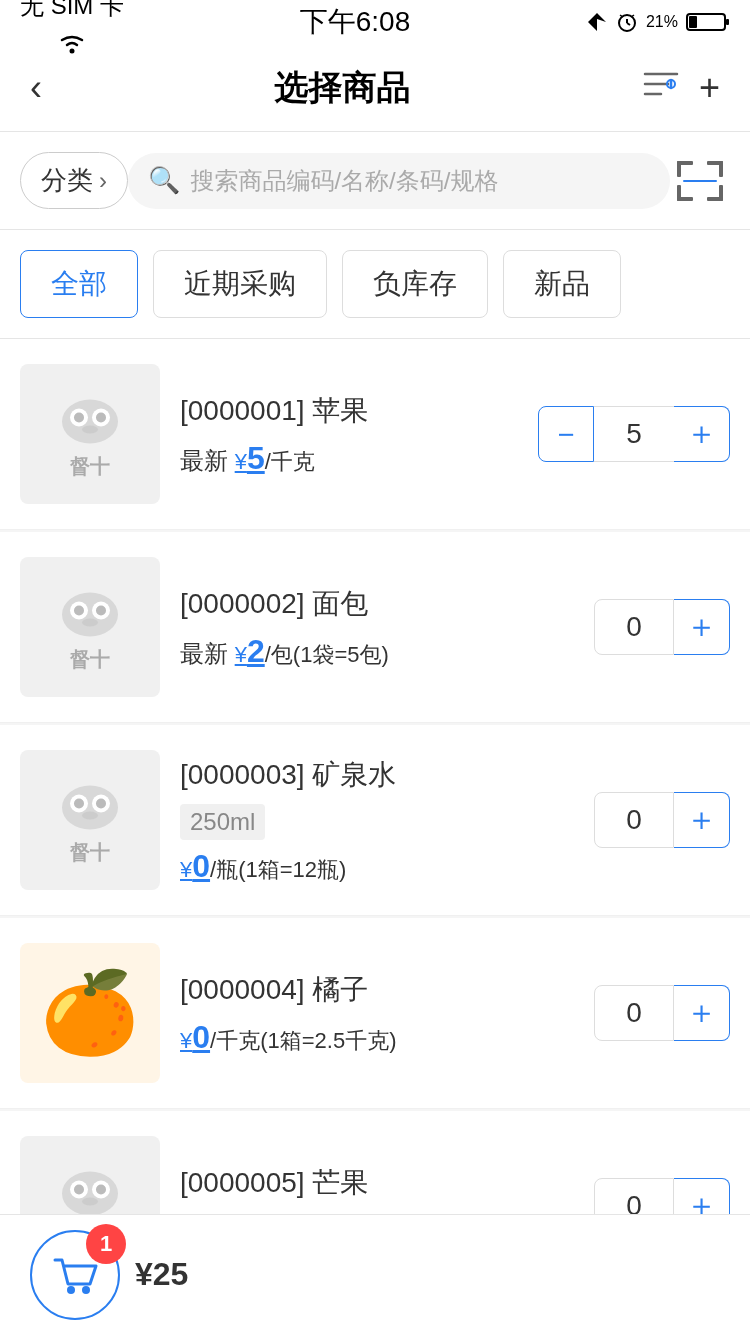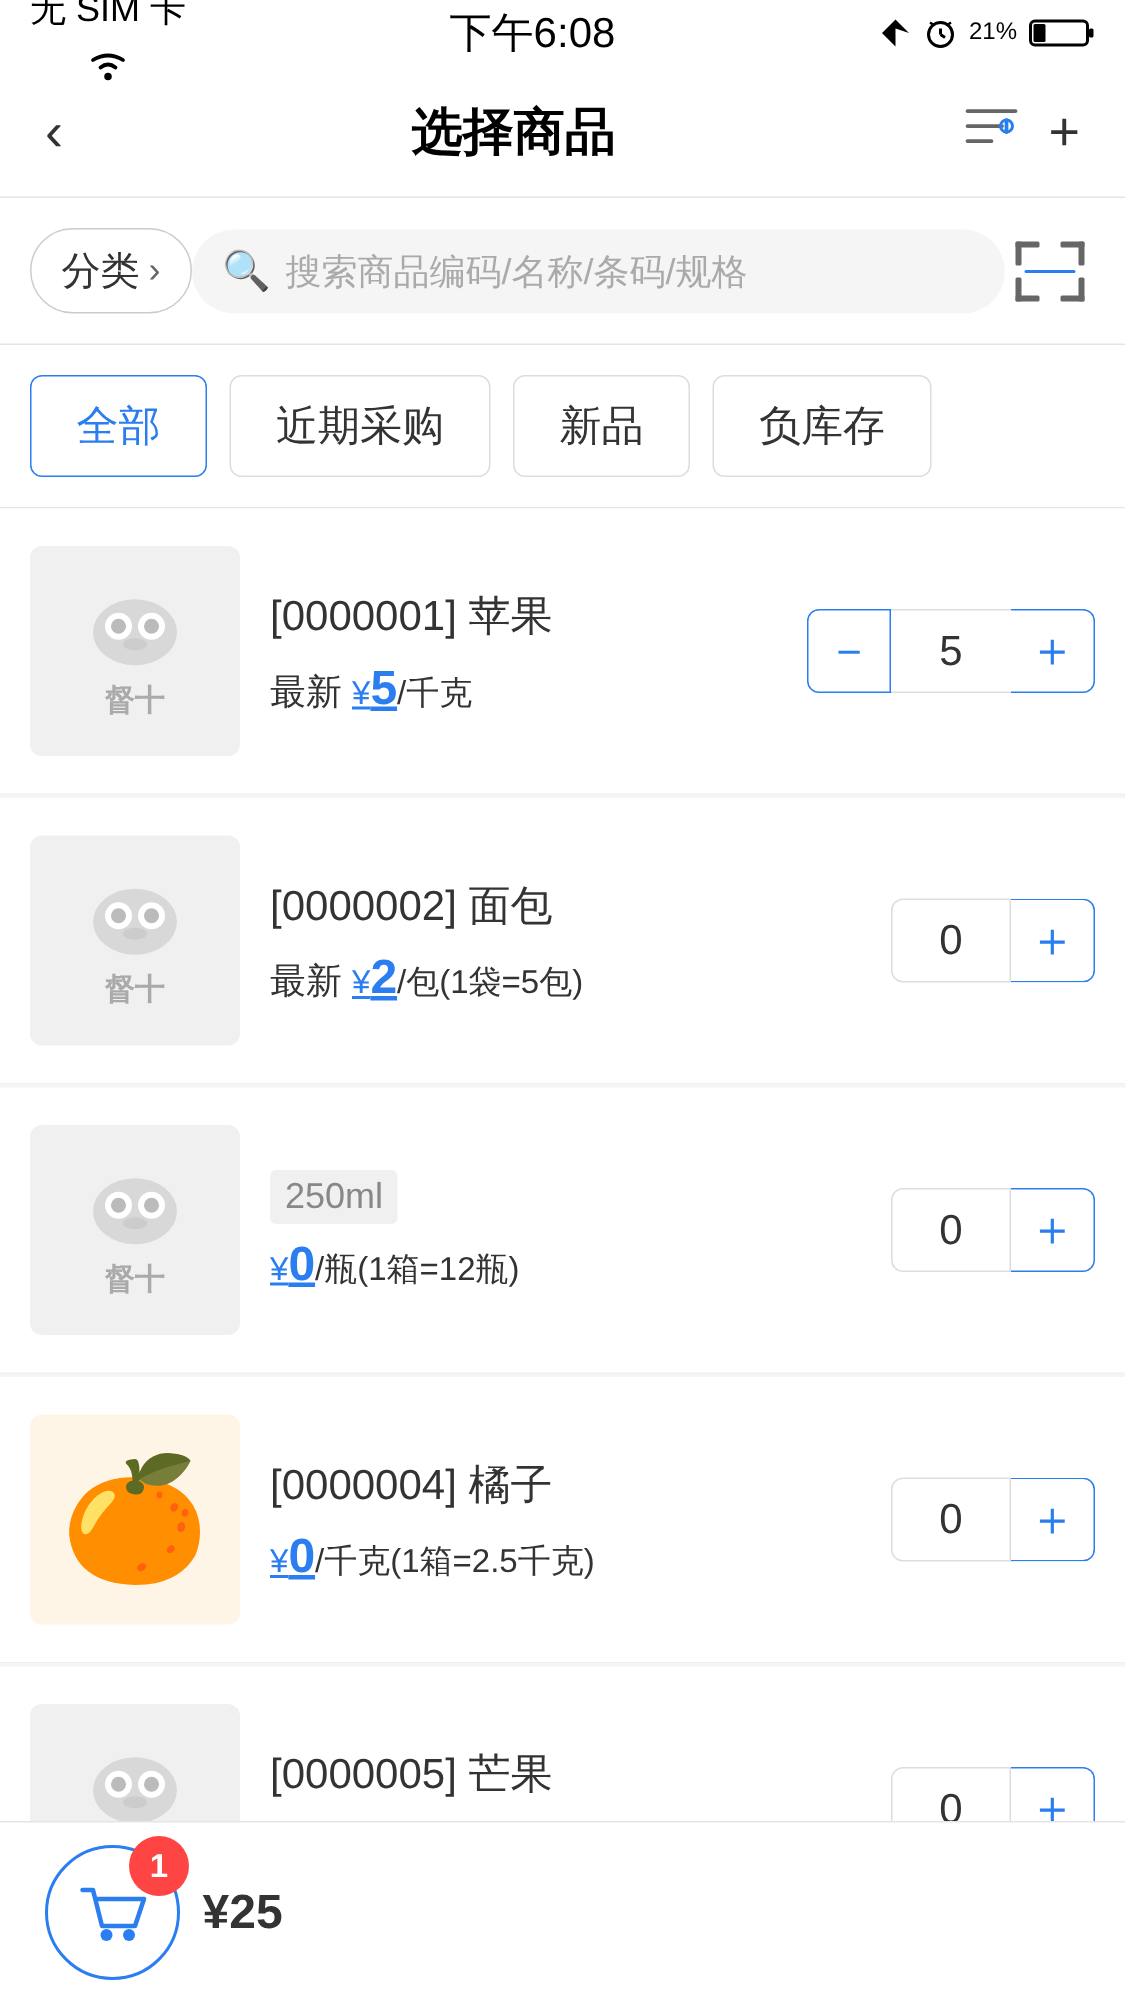--- a/index.html
+++ b/index.html
@@ -385,22 +385,22 @@
       <rect x="32" y="38" width="16" height="4" rx="1" fill="#666"></rect>
       <rect x="44" y="26" width="4" height="16" rx="1" fill="#666"></rect>
       <rect x="8" y="21" width="34" height="2" rx="1" fill="#2a7ef0"></rect>
     </svg>
   </div>
 </div>
 
 <div class="tab-bar">
   <button class="tab-item active">全部</button>
   <button class="tab-item">近期采购</button>
+  <button class="tab-item">负库存</button>
   <button class="tab-item">新品</button>
-  <button class="tab-item">负库存</button>
 </div>
 
 <div class="product-list">
 
   <div class="product-item">
     <div class="product-img">
       <div class="owl-logo">
         <svg width="70" height="55" viewBox="0 0 70 55">
           <ellipse cx="35" cy="30" rx="28" ry="22" fill="#d8d8d8"></ellipse>
           <circle cx="24" cy="26" r="9" fill="#fff"></circle>
@@ -471,20 +471,23 @@
           <circle cx="24" cy="26" r="5" fill="#bbb"></circle>
           <circle cx="46" cy="26" r="5" fill="#bbb"></circle>
           <ellipse cx="35" cy="38" rx="8" ry="4" fill="#ccc"></ellipse>
           <path d="M28 16 L24 10 L20 16" fill="#d8d8d8"></path>
           <path d="M42 16 L46 10 L50 16" fill="#d8d8d8"></path>
         </svg>
         <span class="owl-text">督十</span>
       </div>
     </div>
     <div class="product-info">
+      <div class="product-name">
+        <span>[0000003]</span> <span>矿泉水</span>
+      </div>
       <div class="product-spec">250ml</div>
       <div class="product-price">
         <span class="price-symbol">¥</span><span class="price-value">0</span><span class="price-unit">/瓶(1箱=12瓶)</span>
       </div>
     </div>
     <div class="quantity-control">
       <input class="qty-input-single" type="text" value="0" style="">
       <button class="qty-btn plus" style="border-radius:0 8px 8px 0; border-left:none;">＋</button>
     </div>
   </div>

